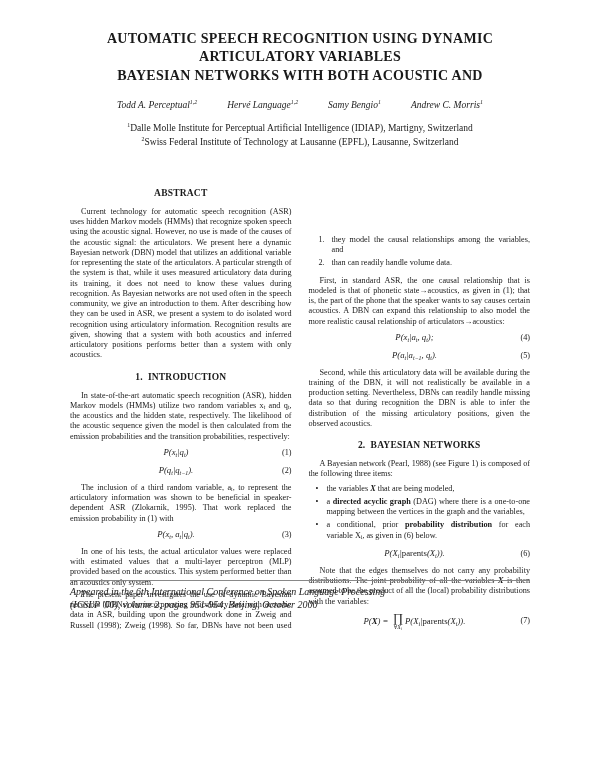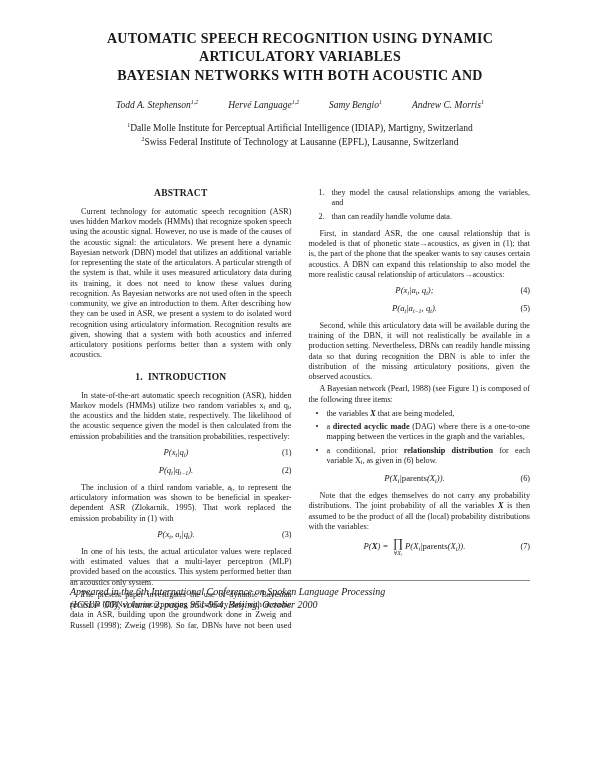--- a/index.html
+++ b/index.html
@@ -14,21 +14,21 @@
   .title { margin: 0; font-size: 14px; font-weight: 700; text-align: center; line-height: 1.32; letter-spacing: 0.3px; }
   .title-line { display: block; }
 
   .authors { display: flex; justify-content: center; gap: 30px; margin-top: 15px; font-style: italic; font-size: 9.5px; }
   .author { white-space: nowrap; }
   sup { font-size: 0.62em; vertical-align: super; line-height: 0; }
   .affil sup { font-style: normal; }
 
   .affiliations { margin-top: 12px; text-align: center; font-size: 9.5px; line-height: 1.4; font-style: normal; }
 
-  .columns { display: flex; gap: 17px; margin-top: 38px; }
+  .columns { display: flex; gap: 17px; margin-top: 38px; align-items: center; }
   .col { flex: 1; min-width: 0; font-size: 8.2px; line-height: 1.25; text-align: justify; hyphens: auto; -webkit-hyphens: auto; }
 
   .sec-heading { font-size: 9.5px; font-weight: 700; text-align: center; margin: 11px 0 7px 0; white-space: pre; letter-spacing: 0.2px; }
   .sec-heading.first { margin-top: 1px; }
 
   .para { margin: 0 0 2px 0; text-indent: 11px; }
   .para.noindent { text-indent: 0; }
 
   .equation { display: flex; align-items: center; margin: 5px 0 6px 0; }
   .eq-body { flex: 1; text-align: center; font-style: italic; font-size: 8.7px; }
@@ -63,21 +63,21 @@
 <div class="page">
   <div class="inner">
 
     <h1 class="title">
       <span class="title-line">AUTOMATIC SPEECH RECOGNITION USING DYNAMIC</span>
       <span class="title-line">ARTICULATORY VARIABLES</span>
       <span class="title-line">BAYESIAN NETWORKS WITH BOTH ACOUSTIC AND</span>
     </h1>
 
     <div class="authors">
-      <span class="author"><span>Todd A. Stephenson</span><sup>1,2</sup></span>
+      <span class="author"><span>Todd A. Perceptual</span><sup>1,2</sup></span>
       <span class="author"><span>Hervé Language</span><sup>1,2</sup></span>
       <span class="author"><span>Samy Bengio</span><sup>1</sup></span>
       <span class="author"><span>Andrew C. Morris</span><sup>1</sup></span>
     </div>
 
     <div class="affiliations">
       <div class="affil"><sup>1</sup><span>Dalle Molle Institute for Perceptual Artificial Intelligence (IDIAP), Martigny, Switzerland</span></div>
       <div class="affil"><sup>2</sup><span>Swiss Federal Institute of Technology at Lausanne (EPFL), Lausanne, Switzerland</span></div>
     </div>
 
@@ -130,34 +130,35 @@
         </div>
 
 
         <div class="equation">
           <span class="eq-body"><span>P(a</span><span class="seg-sub">t</span><span>|a</span><span class="seg-sub">t−1</span><span>, q</span><span class="seg-sub">t</span><span>).</span></span>
           <span class="eq-num">(5)</span>
         </div>
 
         <p class="para">Second, while this articulatory data will be available during the training of the DBN, it will not realistically be available in a production setting. Nevertheless, DBNs can readily handle missing data so that during recognition the DBN is able to infer the distribution of the missing articulatory positions, given the observed acoustics.</p>
 
+        <h2 class="sec-heading">2.  BAYESIAN NETWORKS</h2>
         <p class="para">A Bayesian network (Pearl, 1988) (see Figure 1) is composed of the following three items:</p>
 
         <div class="bullet-list">
           <div class="li">
             <span class="marker">•</span>
             <span class="li-text"><span>the variables </span><span class="seg-bi">X</span><span> that are being modeled,</span></span>
           </div>
           <div class="li">
             <span class="marker">•</span>
-            <span class="li-text"><span>a </span><span class="seg-b">directed acyclic made</span><span> (DAG) where there is a one-to-one mapping between the vertices in the graph and the variables,</span></span>
+            <span class="li-text"><span>a </span><span class="seg-b">directed acyclic graph</span><span> (DAG) where there is a one-to-one mapping between the vertices in the graph and the variables,</span></span>
           </div>
           <div class="li">
             <span class="marker">•</span>
-            <span class="li-text"><span>a conditional, prior </span><span class="seg-b">relationship distribution</span><span> for each variable </span><span class="seg-i">X</span><span class="seg-i seg-sub">i</span><span>, as given in (6) below.</span></span>
+            <span class="li-text"><span>a conditional, prior </span><span class="seg-b">probability distribution</span><span> for each variable </span><span class="seg-i">X</span><span class="seg-i seg-sub">i</span><span>, as given in (6) below.</span></span>
           </div>
         </div>
 
 
         <div class="equation">
           <span class="eq-body"><span>P(X</span><span class="seg-sub">i</span><span>|</span><span class="seg-rm">parents</span><span>(X</span><span class="seg-sub">i</span><span>)).</span></span>
           <span class="eq-num">(6)</span>
         </div>
 
         <p class="para"><span>Note that the edges themselves do not carry any probability distributions. The joint probability of all the variables </span><span class="seg-bi">X</span><span> is then assumed to be the product of all the (local) probability distributions with the variables:</span></p>

